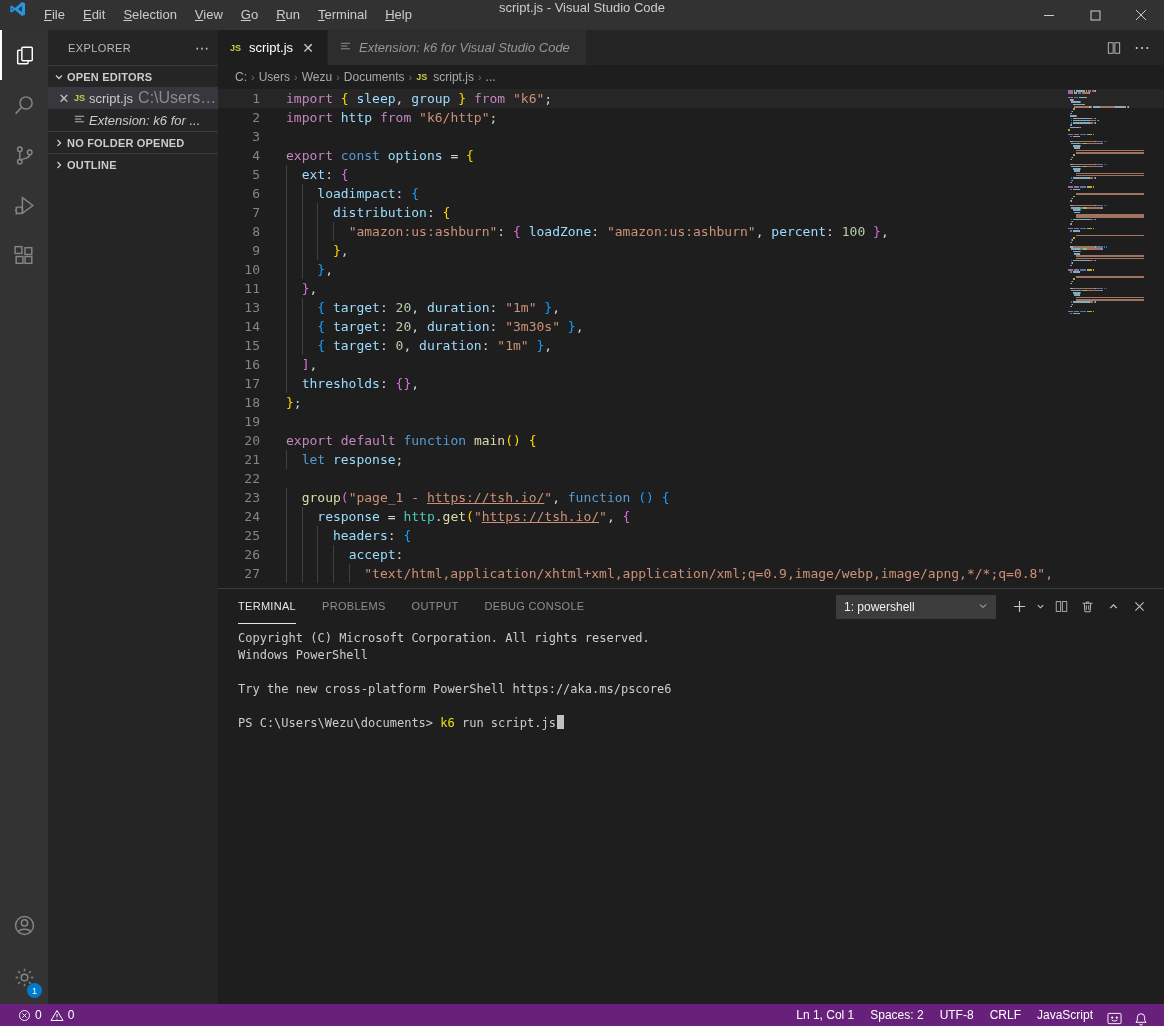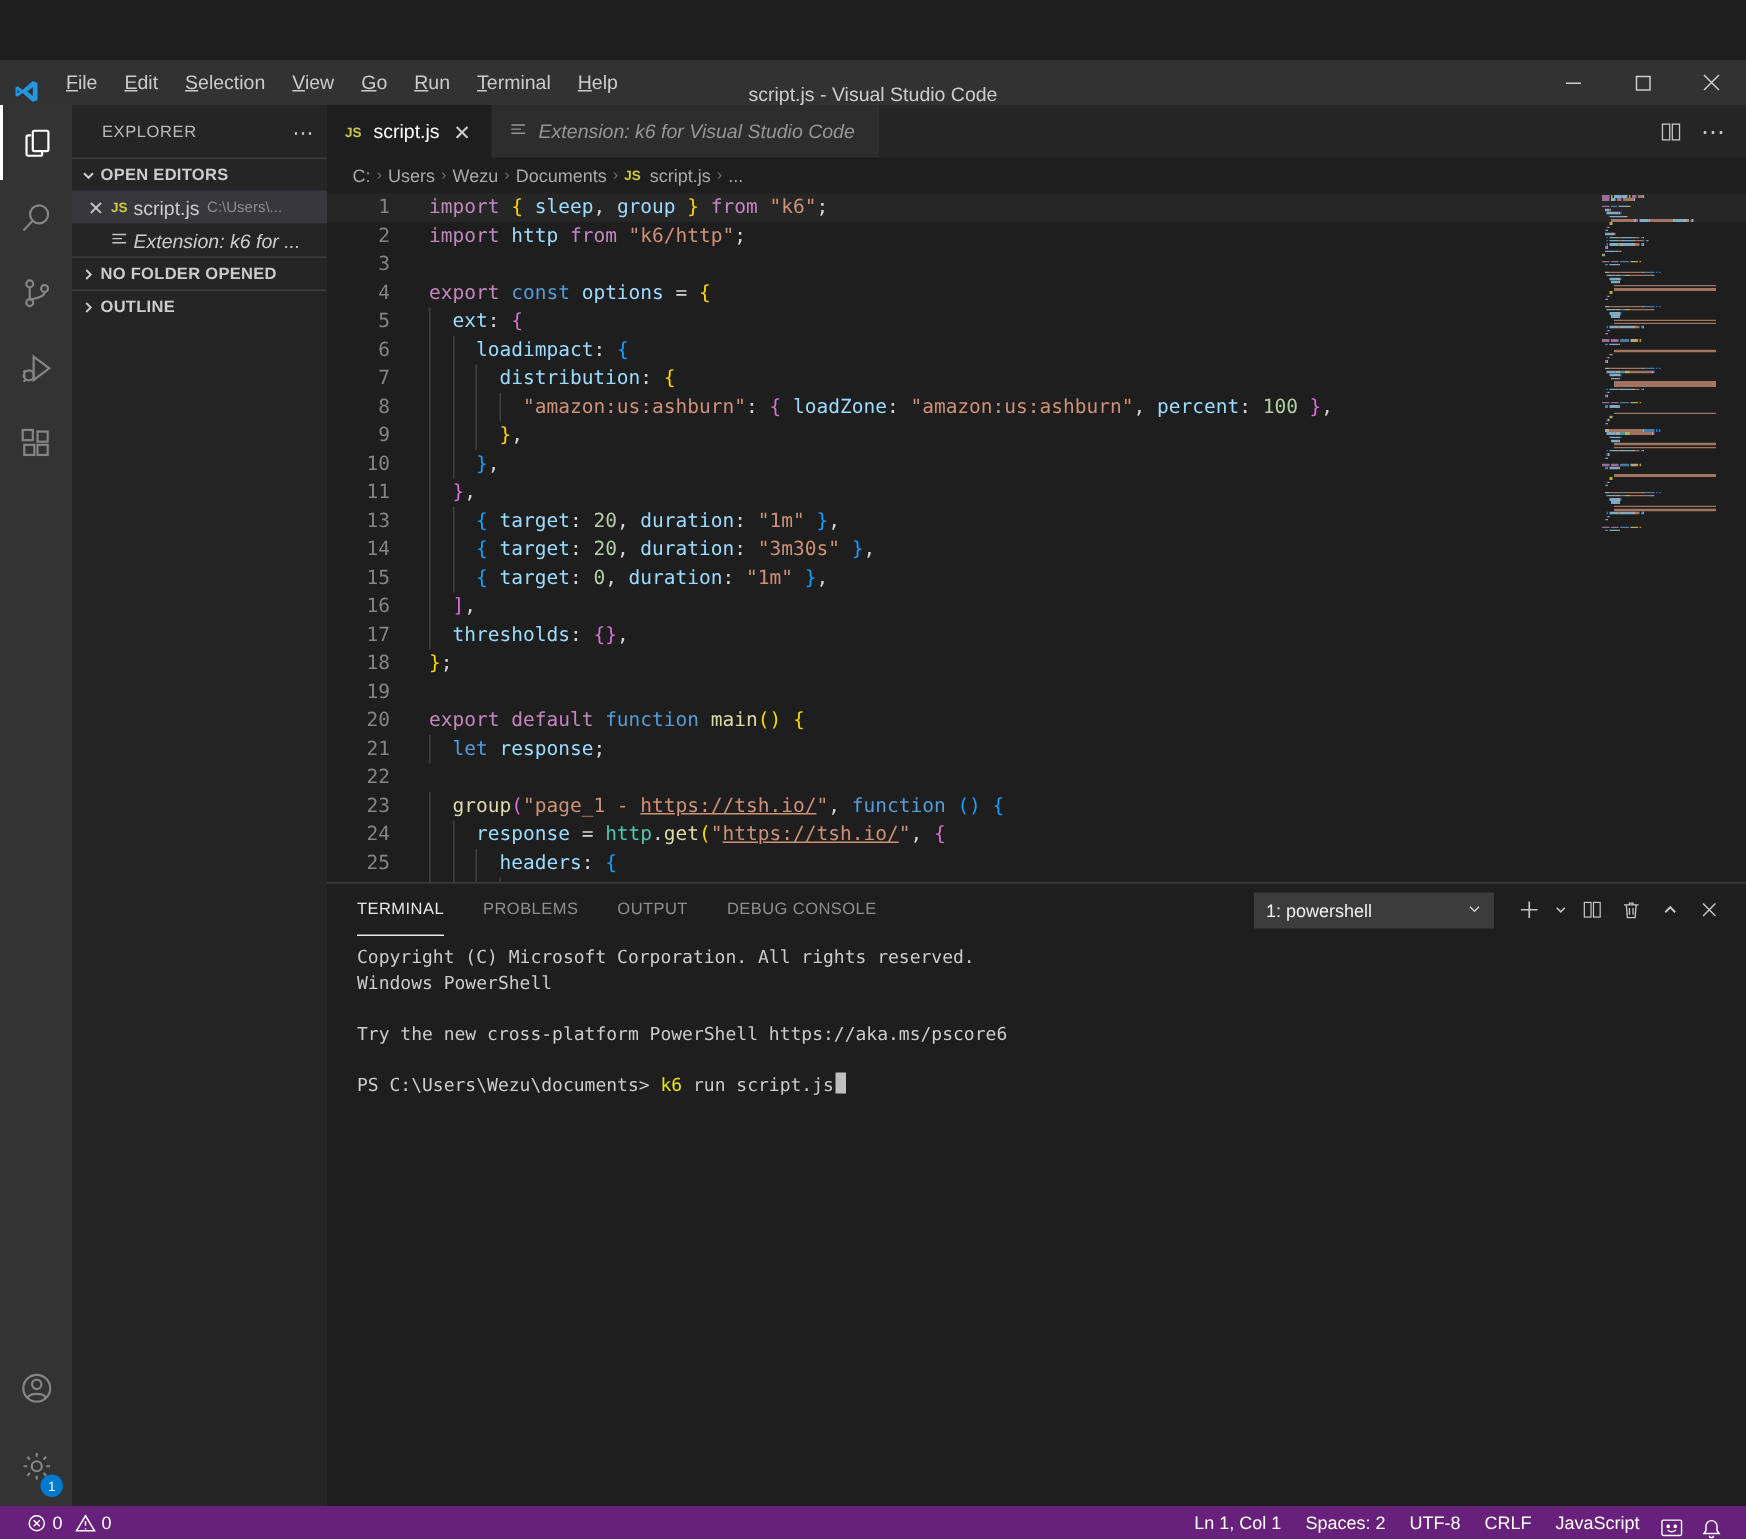--- a/index.html
+++ b/index.html
@@ -1,22 +1,22 @@
 <!DOCTYPE html>
 <html><head>
 <meta charset="utf-8">
 <style>
   * { margin:0; padding:0; box-sizing:border-box; }
   html,body { width:1164px; height:1026px; overflow:hidden; background:#1e1e1e;
     font-family:"Liberation Sans", sans-serif; }
   #app { width:1164px; height:1026px; display:flex; flex-direction:column; position:relative; }
 
   
-  .titlebar { height:30px; background:#323233; display:flex; align-items:flex-end; color:#cccccc;
-    font-size:13px; position:relative; flex:0 0 30px;margin-top:40px; }
+  .titlebar { height:30px; background:#323233; display:flex; align-items:flex-start; color:#cccccc;
+    font-size:13px; position:relative; flex:0 0 30px; }
   .logo { width:18px; height:18px; margin:0 8px 0 9px; }
   .menus { display:flex; }
   .menu-item { padding:0 9px; height:30px; line-height:30px; cursor:default; }
   .menu-item u { text-decoration:underline; }
   .win-title { position:absolute; left:0; right:0; text-align:center; pointer-events:none;
     color:#cccccc; font-size:13px; }
   .wincontrols { margin-left:auto; display:flex; height:30px; }
   .winbtn { width:46px; height:30px; display:flex; align-items:center; justify-content:center;
     color:#cccccc; font-size:14px; }
 
@@ -43,21 +43,21 @@
   .sec-header:first-of-type { border-top:none; }
   .sec-header .chev { width:16px; height:16px; display:flex; align-items:center; justify-content:center; color:#cccccc; }
   .oe-row { height:22px; display:flex; align-items:center; padding-left:8px; white-space:nowrap; overflow:hidden; }
   .oe-row.selected { background:#37373d; }
   .oe-close { width:16px; color:#c5c5c5; font-size:13px; text-align:center; flex:0 0 16px; }
   .oe-ind { width:16px; flex:0 0 16px; }
   .js-badge { color:#cbcb41; font-weight:bold; font-size:9px; margin:0 4px 0 2px; font-family:"Liberation Sans",sans-serif; }
   .exticon { margin:0 4px 0 2px; color:#c5c5c5; }
   .oe-name { color:#cccccc; }
   .oe-name.italic { font-style:italic; }
-  .oe-desc { color:#8c8c8c; font-size:10px; margin-left:5px; overflow:hidden; text-overflow:ellipsis; }
+  .oe-desc { color:#8c8c8c; font-size:16px; margin-left:5px; overflow:hidden; text-overflow:ellipsis; }
 
   
   .editor-col { flex:1; display:flex; flex-direction:column; min-width:0; background:#1e1e1e; }
 
   .tabbar { height:35px; background:#252526; display:flex; flex:0 0 35px; }
   .tab { display:flex; align-items:center; padding:0 10px; font-size:13px; color:#969696;
     background:#2d2d2d; border-right:1px solid #252526; white-space:nowrap; }
   .tab.active { background:#1e1e1e; color:#ffffff; }
   .tab .tab-label { margin:0 6px 0 4px; }
   .tab .tab-label.italic { font-style:italic; }

